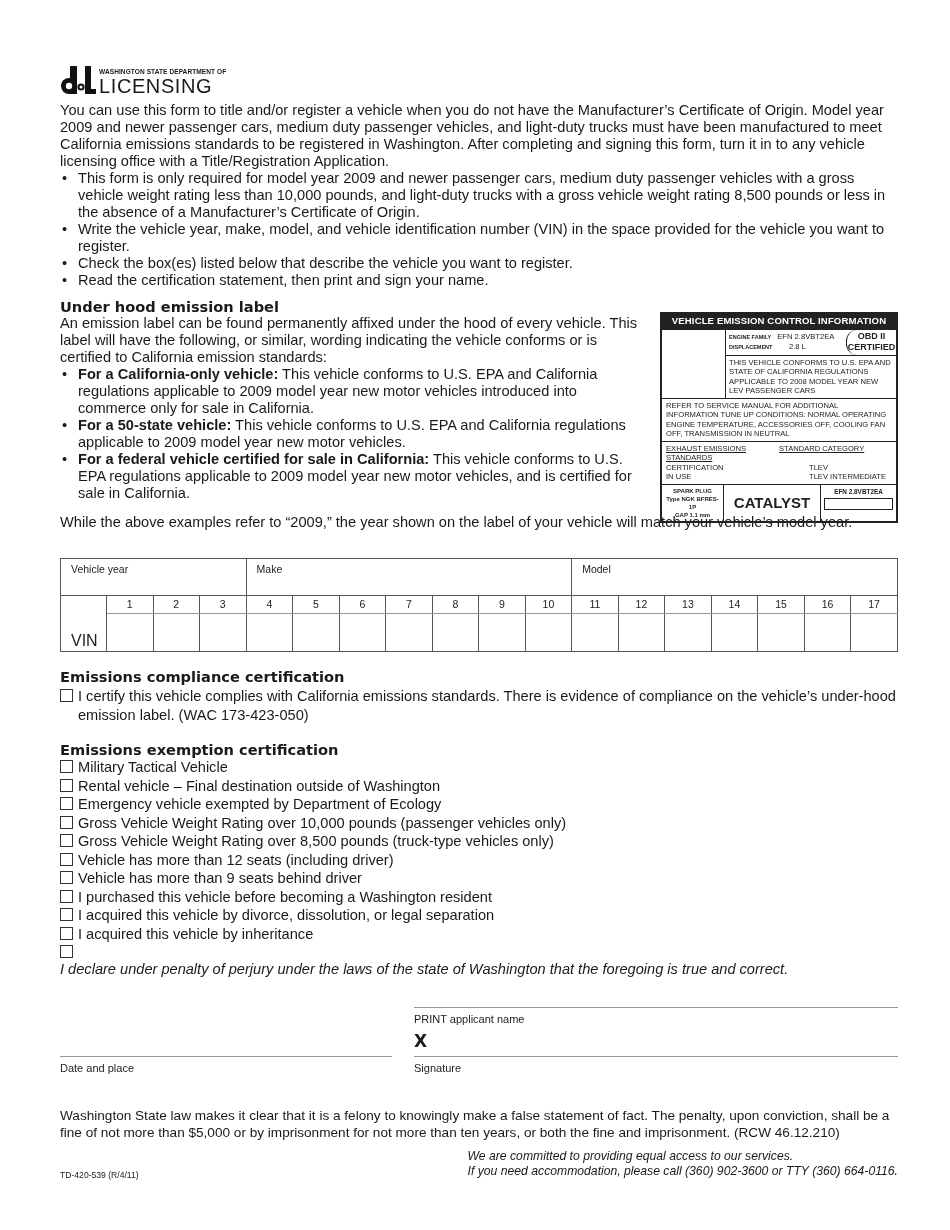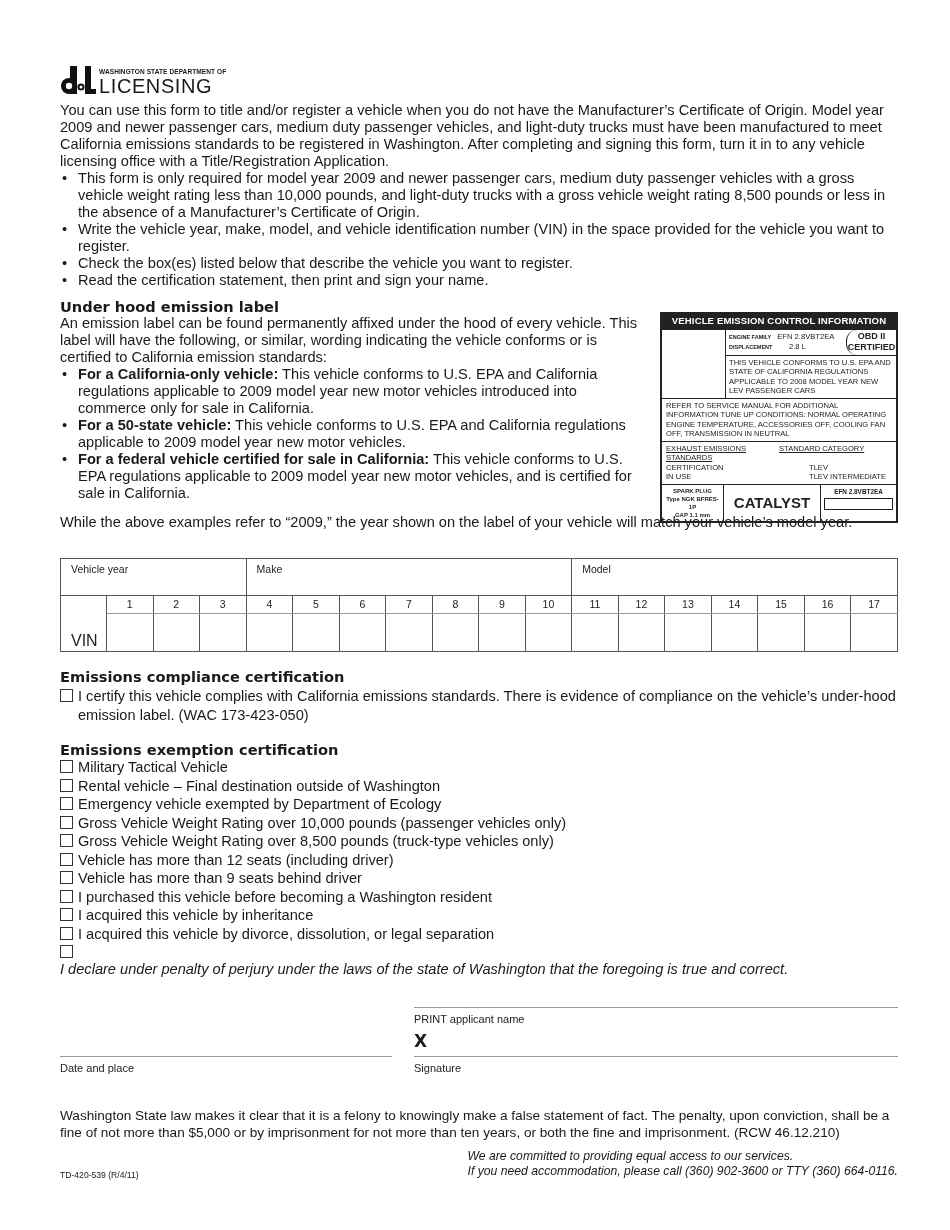--- a/index.html
+++ b/index.html
@@ -259,22 +259,22 @@
     <div class="section-head">Emissions exemption certification</div>
     <ul class="cb-list" id="exempt-list">
         <li><span class="cb"></span><span>Military Tactical Vehicle</span></li>
         <li><span class="cb"></span><span>Rental vehicle – Final destination outside of Washington</span></li>
         <li><span class="cb"></span><span>Emergency vehicle exempted by Department of Ecology</span></li>
         <li><span class="cb"></span><span>Gross Vehicle Weight Rating over 10,000 pounds (passenger vehicles only)</span></li>
         <li><span class="cb"></span><span>Gross Vehicle Weight Rating over 8,500 pounds (truck-type vehicles only)</span></li>
         <li><span class="cb"></span><span>Vehicle has more than 12 seats (including driver)</span></li>
         <li><span class="cb"></span><span>Vehicle has more than 9 seats behind driver</span></li>
         <li><span class="cb"></span><span>I purchased this vehicle before becoming a Washington resident</span></li>
+        <li><span class="cb"></span><span>I acquired this vehicle by divorce, dissolution, or legal separation</span></li>
         <li><span class="cb"></span><span>I acquired this vehicle by inheritance</span></li>
-        <li><span class="cb"></span><span>I acquired this vehicle by divorce, dissolution, or legal separation</span></li>
         <li><span class="cb"></span></li>
       </ul>
   </div>
 
   <p class="declare">I declare under penalty of perjury under the laws of the state of Washington that the foregoing is true and correct.</p>
 
   <div class="sig">
     <div class="line" style="left:354px; top:9px; width:484px;"></div>
     <span class="cap" style="left:354px; top:13px;">PRINT applicant name</span>
     <span class="x" style="left:354px; top:35px;">X</span>

